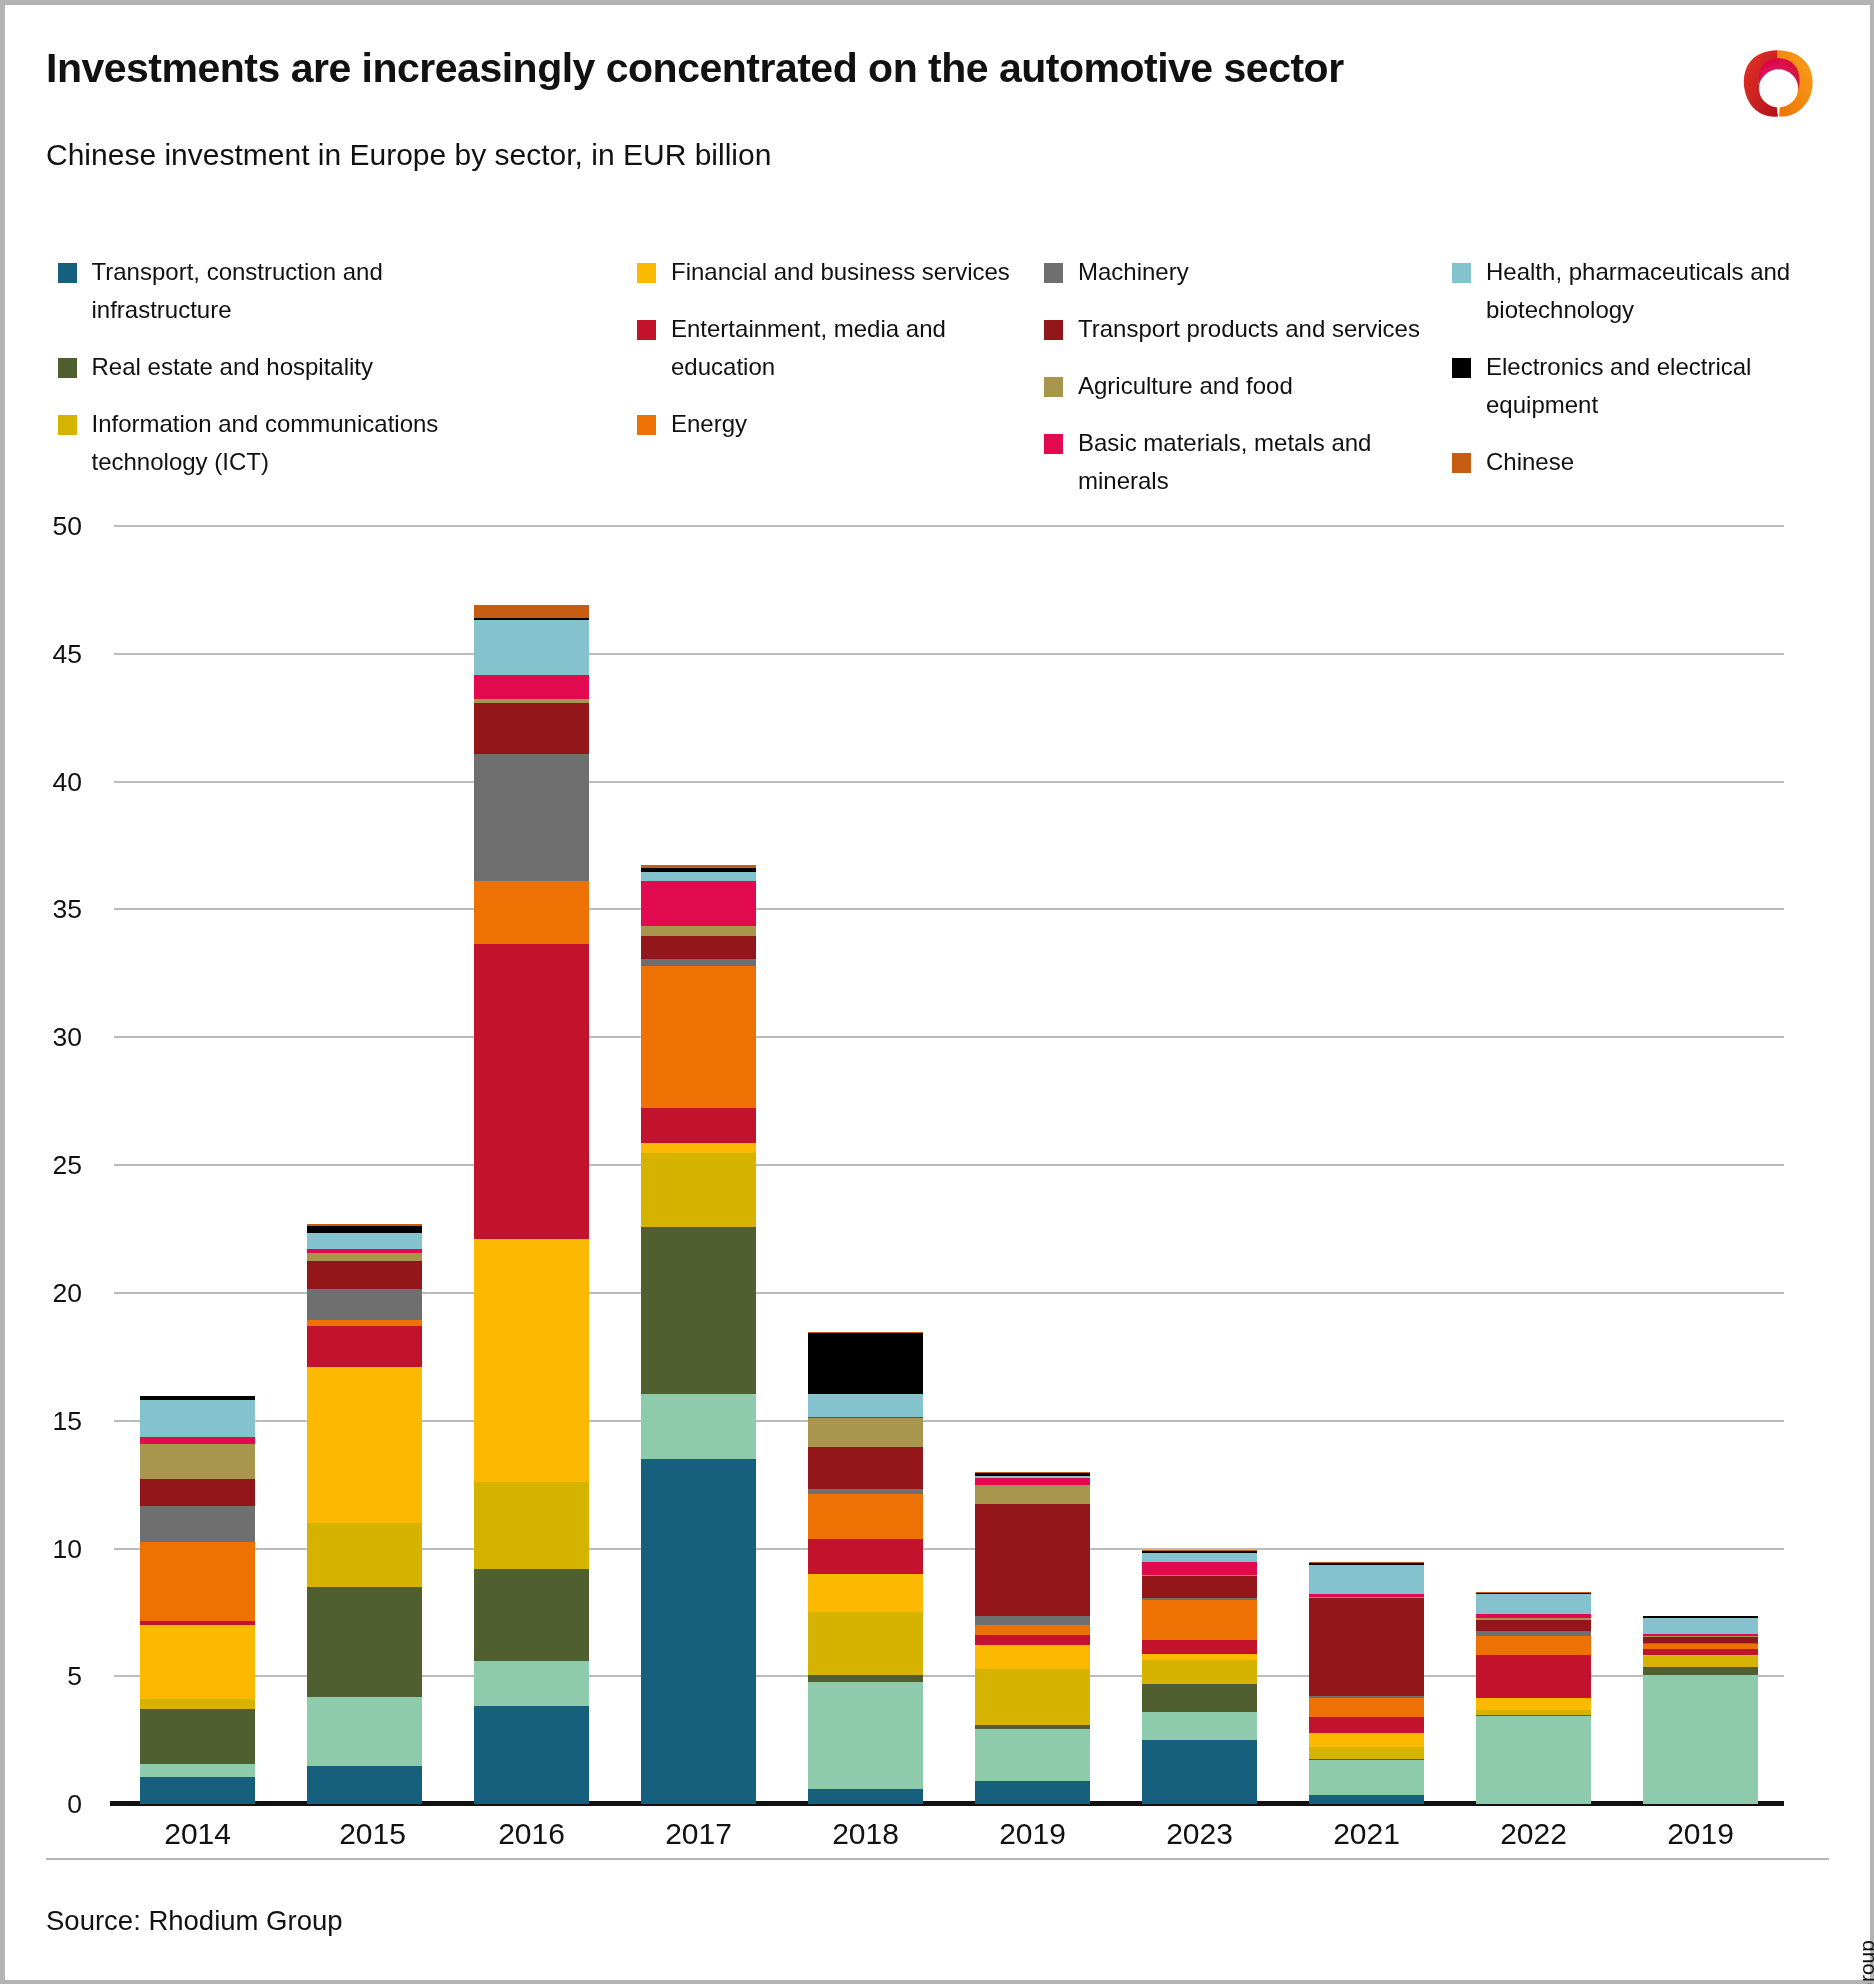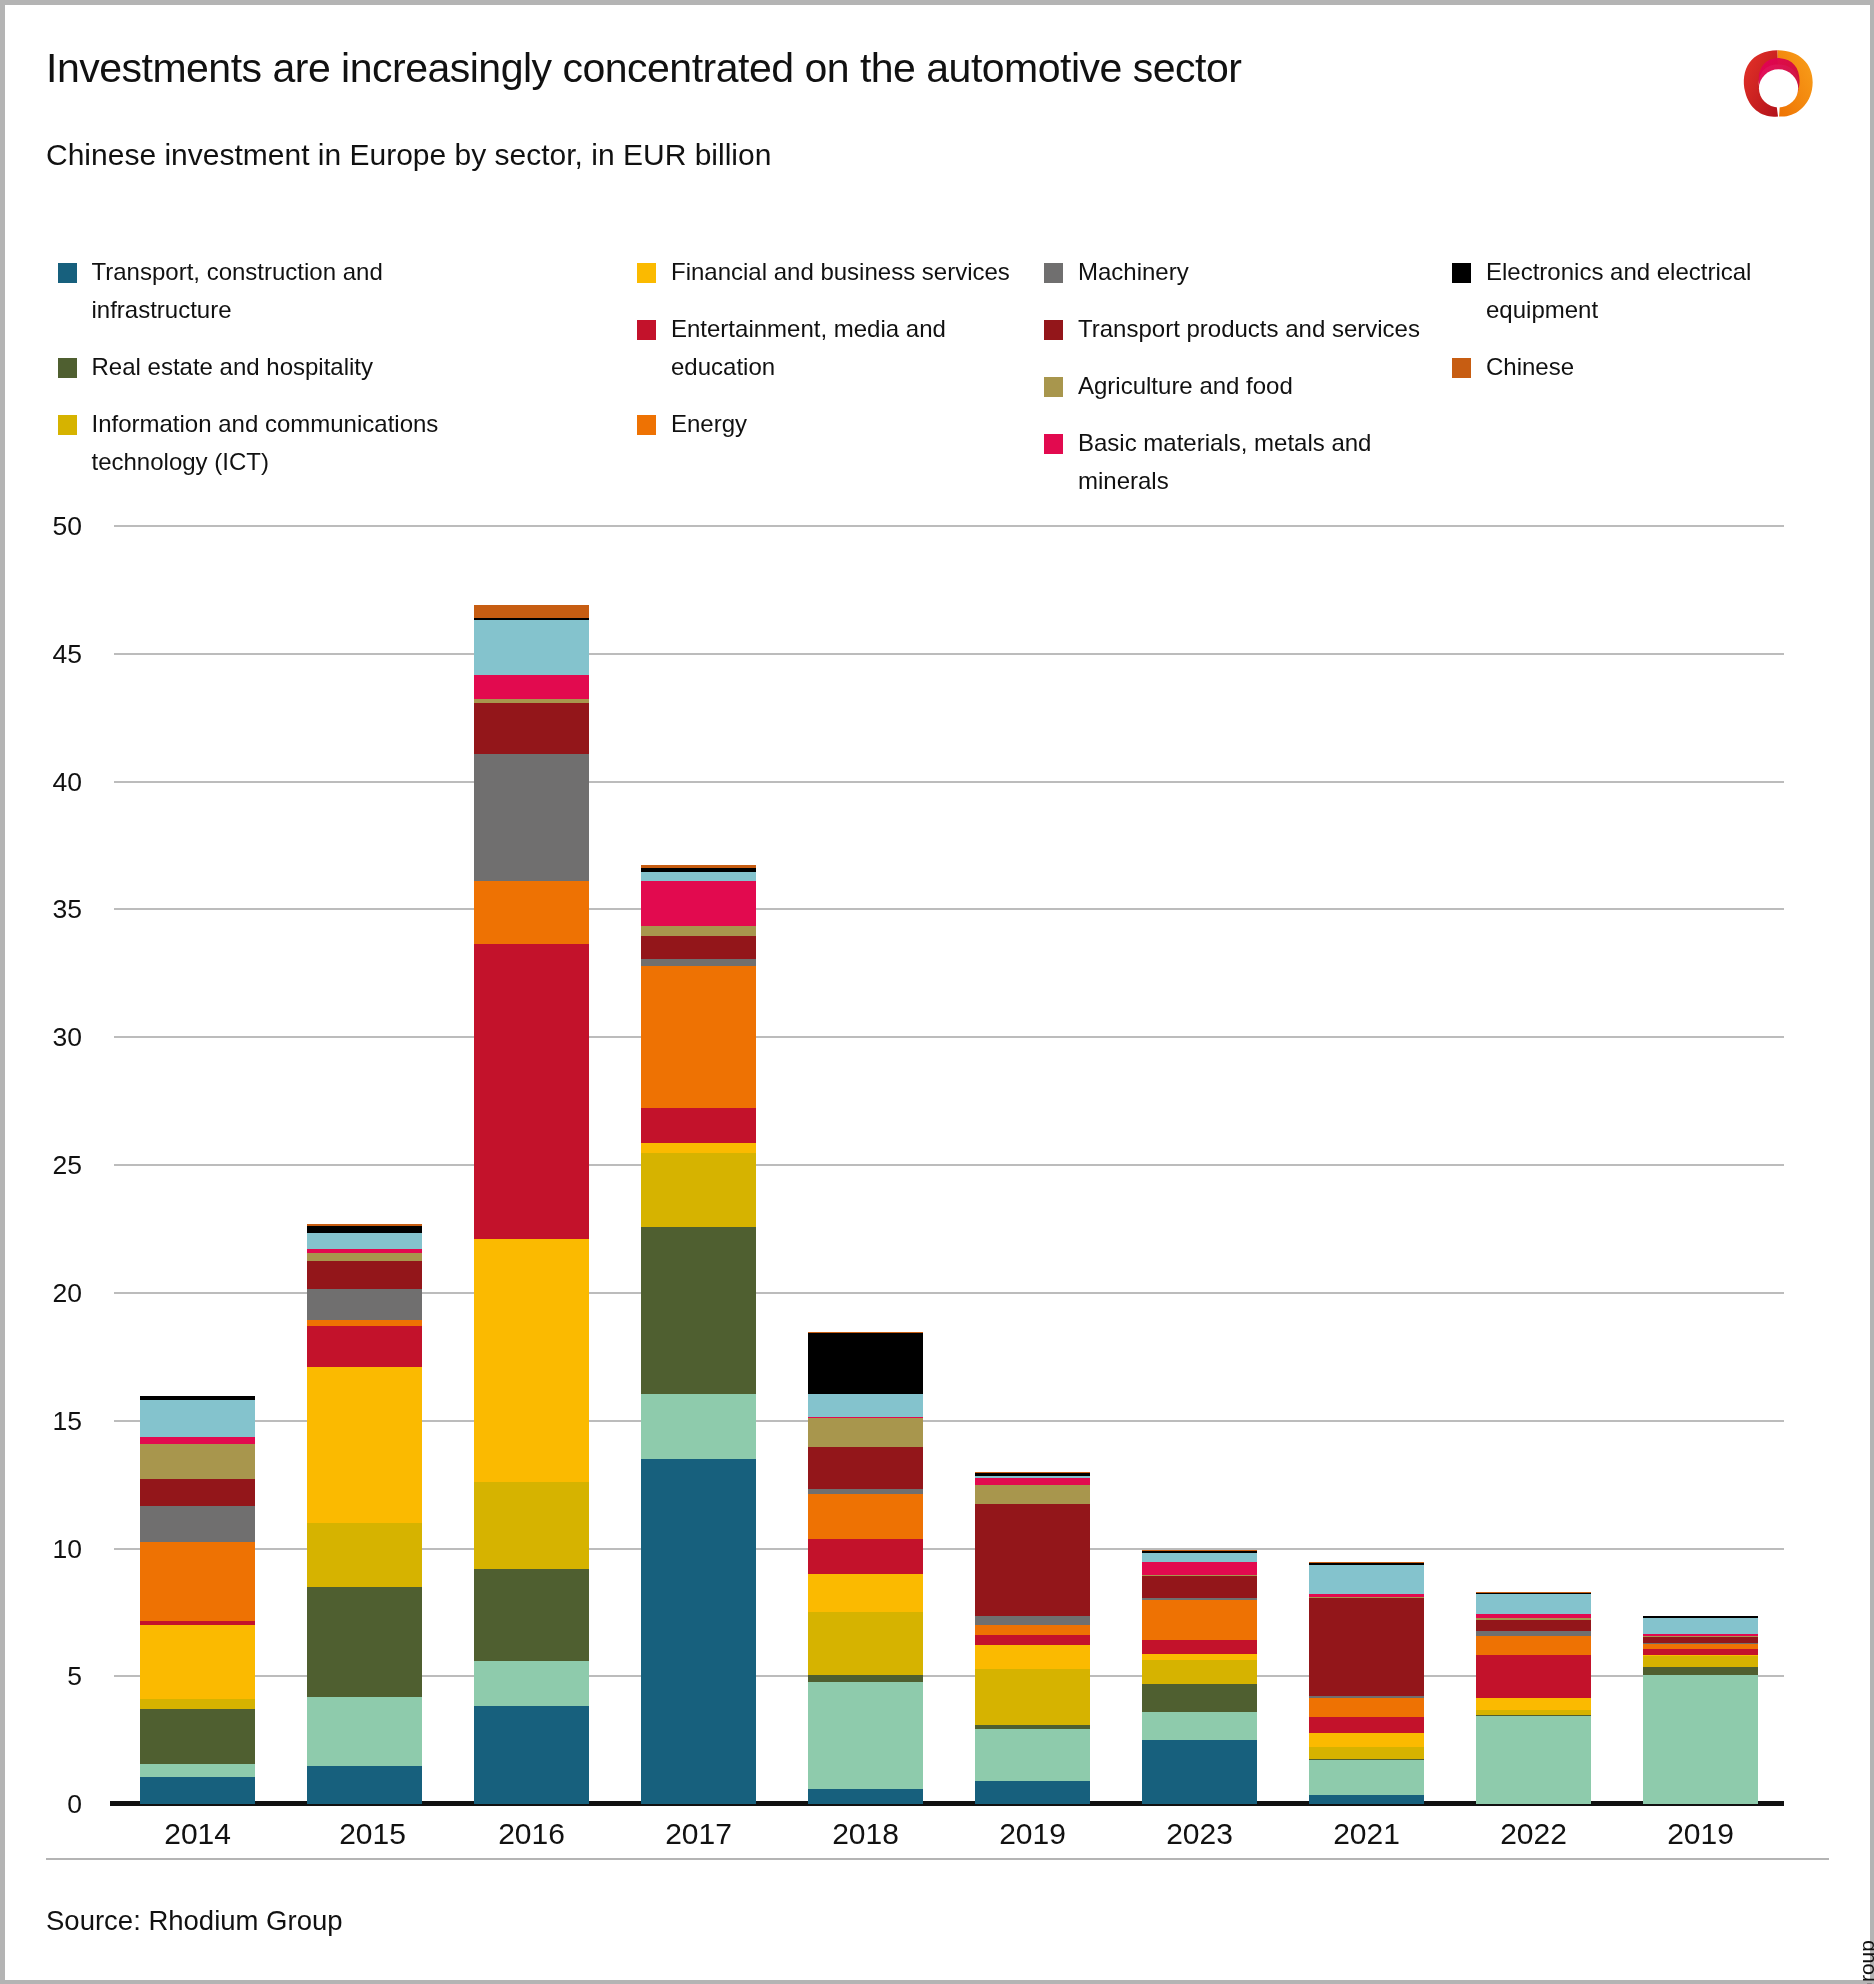--- a/index.html
+++ b/index.html
@@ -14,21 +14,21 @@
     position:relative;
     width:1875px;height:1985px;
     box-sizing:border-box;
     border:5.3px solid #b4b4b4;
     background:#fff;
   }
   
   .title{
     position:absolute;left:41px;top:41px;
     font-size:41px;line-height:44px;
-    font-weight:400;color:#111;
+    font-weight:700;color:#111;
     letter-spacing:-0.5px;
     white-space:nowrap;
   }
   .subtitle{
     position:absolute;left:41px;top:133px;
     font-size:30px;line-height:33px;
     font-weight:400;color:#111;
     white-space:nowrap;
   }
   .logo{
@@ -188,20 +188,21 @@
       </div>
       <div class="lg-item">
         <span class="lg-swatch" style="background: rgb(226, 10, 79);"></span>
         <span>Basic materials, metals and minerals</span>
       </div>
     </div>
 
     <div class="lg-col c3">
       <div class="lg-item">
         <span class="lg-swatch" style="background: rgb(132, 195, 205);"></span>
+        <span>Health, pharmaceuticals and biotechnology</span>
       </div>
       <div class="lg-item">
         <span class="lg-swatch" style="background: rgb(0, 0, 0);"></span>
         <span>Electronics and electrical equipment</span>
       </div>
       <div class="lg-item">
         <span class="lg-swatch" style="background: rgb(199, 93, 18);"></span>
         <span>Chinese</span>
       </div>
     </div>

